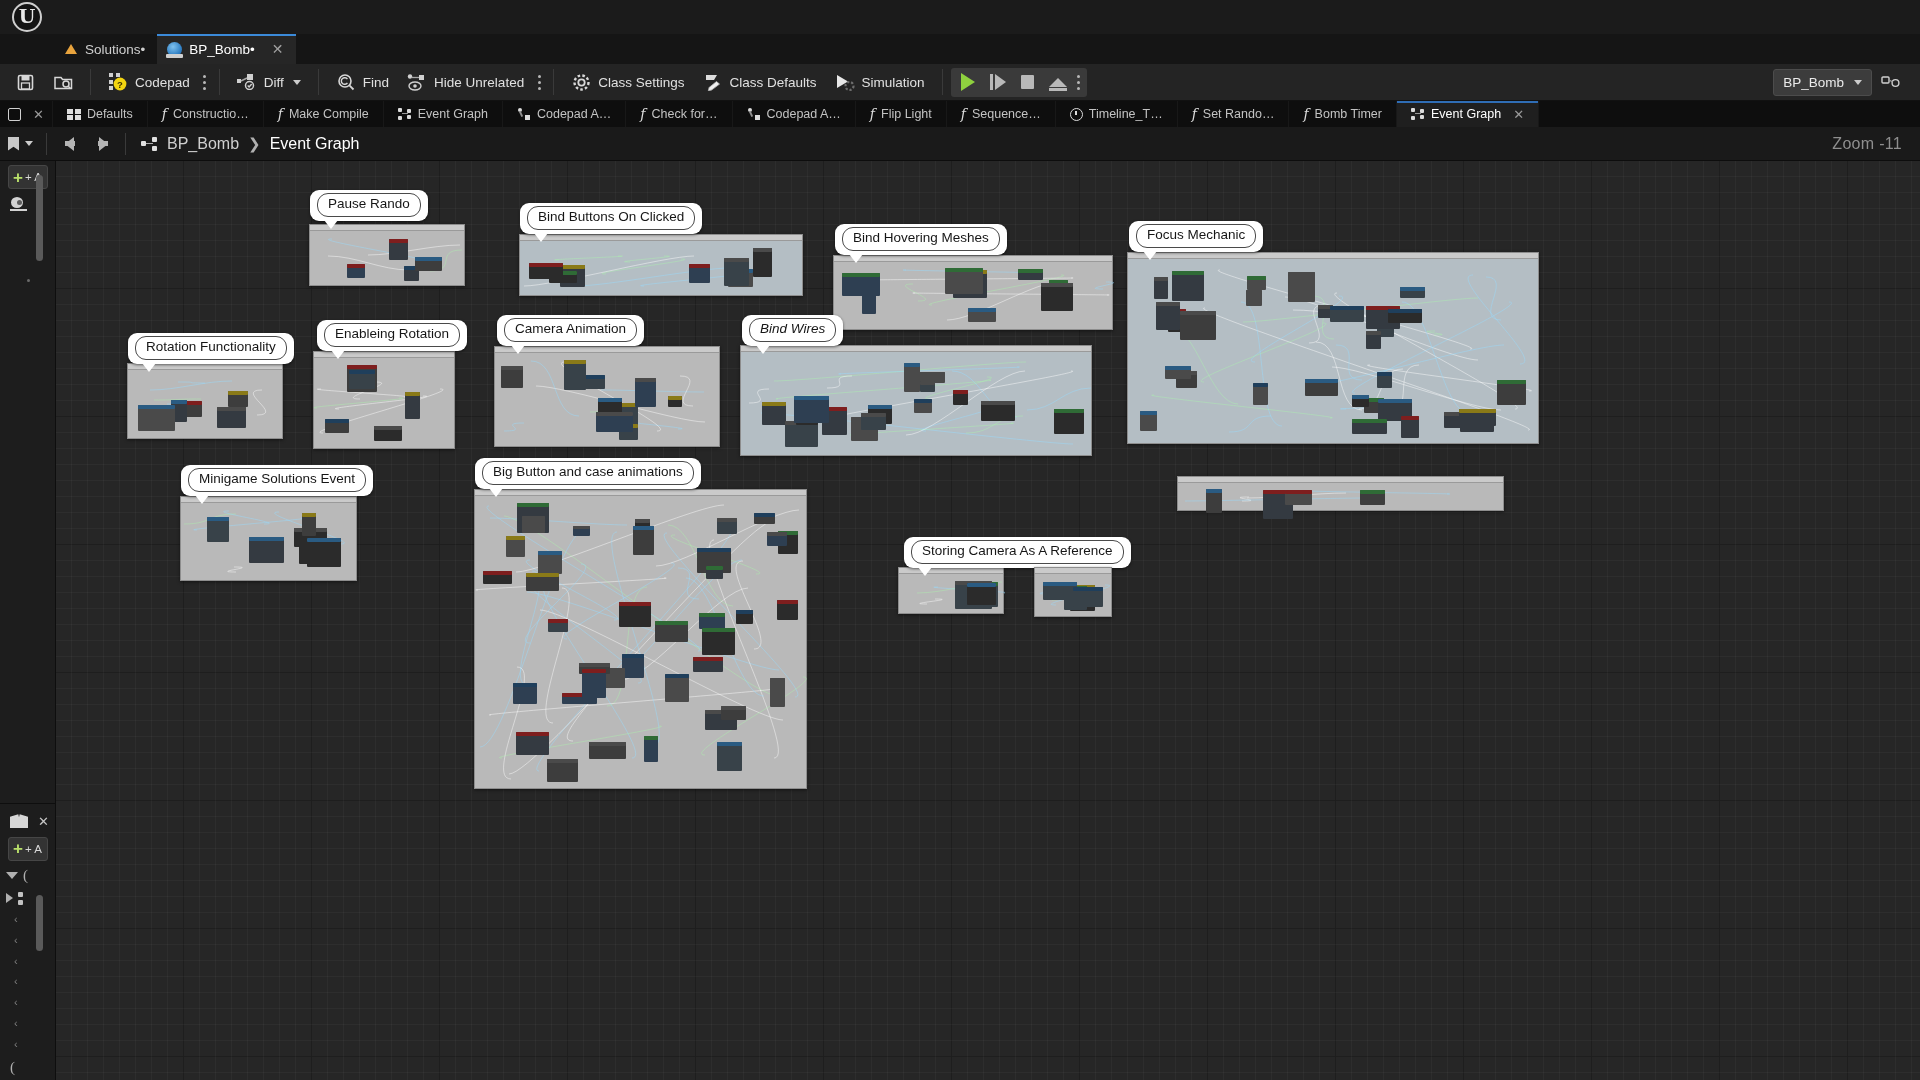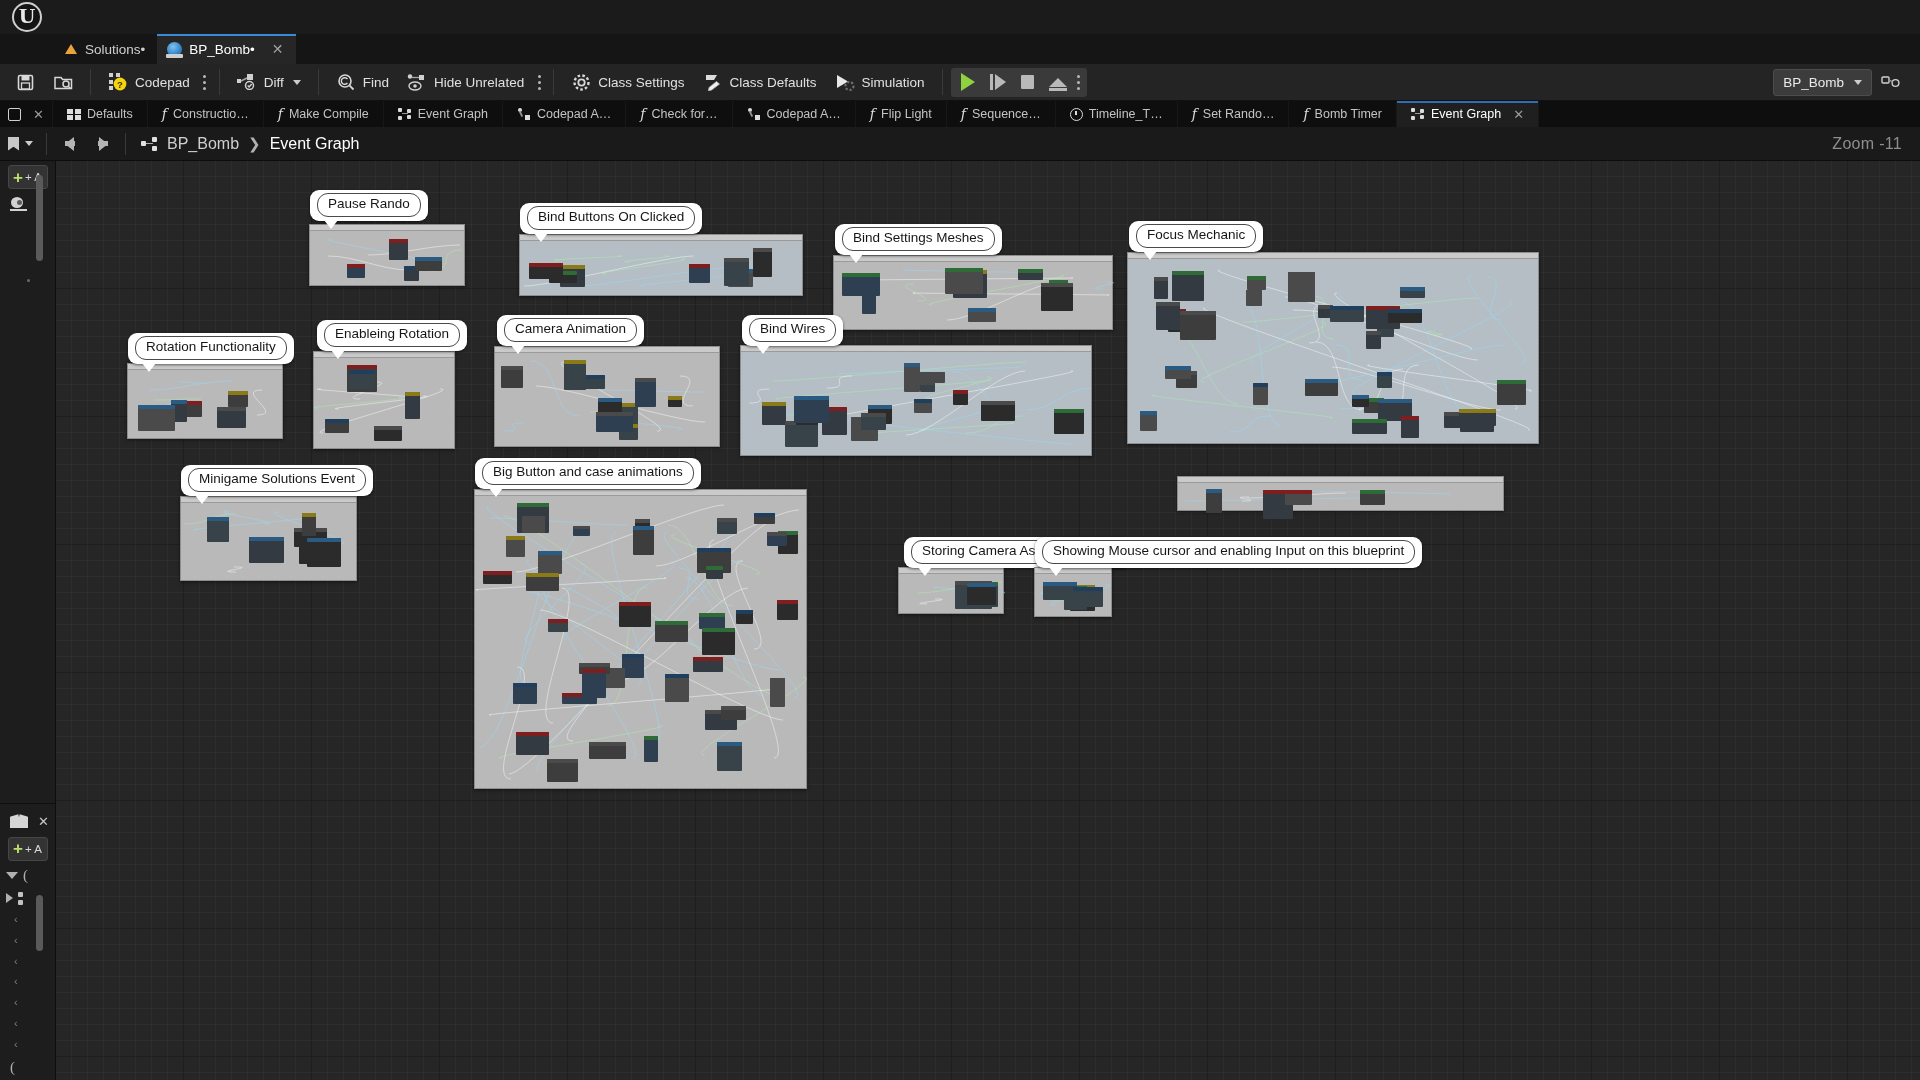--- a/index.html
+++ b/index.html
@@ -690,21 +690,21 @@
             <div class="mn-hdr" style="left: 0px; top: 0px; width: 28px; height: 4px; background: rgb(42, 91, 130); position: absolute;"></div>
           </div>
           <div class="mn" style="left: 207px; top: 27px; width: 32px; height: 28px; background: rgb(43, 43, 43);">
             <div class="mn-hdr" style="left: 0px; top: 0px; width: 32px; height: 4px; background: rgb(74, 74, 74); position: absolute;"></div>
           </div>
           <div class="mn" style="left: 184px; top: 13px; width: 25px; height: 11px; background: rgb(52, 58, 65);">
             <div class="mn-hdr" style="left: 0px; top: 0px; width: 25px; height: 3.66667px; background: rgb(47, 107, 54); position: absolute;"></div>
           </div>
         </div>
         <div class="clabel" style="left: 779px; top: 63px;">
-          <div class="inner">Bind Settings Meshes</div>
+          <div class="inner">Bind Hovering Meshes</div>
         </div>
         <div class="cblock tinted-blue" style="left: 1071px; top: 91px; width: 412px; height: 192px;">
           <div class="hdr"></div>
           <svg width="412" height="192" style="position: absolute; left: 0px; top: 0px; pointer-events: none;">
             <path d="M188,89 C216,89 206,157 234,157" fill="none" stroke="rgba(255,255,255,0.45)" stroke-width="1"></path>
             <path d="M392,111 C420,111 317,22 345,22" fill="none" stroke="rgba(150,220,255,0.45)" stroke-width="1"></path>
             <path d="M400,177 C428,177 49,55 77,55" fill="none" stroke="rgba(255,255,255,0.45)" stroke-width="1"></path>
             <path d="M181,90 C209,90 168,52 196,52" fill="none" stroke="rgba(255,255,255,0.45)" stroke-width="1"></path>
             <path d="M204,114 C232,114 345,157 373,157" fill="none" stroke="rgba(255,255,255,0.45)" stroke-width="1"></path>
             <path d="M157,44 C185,44 322,107 350,107" fill="none" stroke="rgba(255,255,255,0.45)" stroke-width="1"></path>
@@ -980,21 +980,21 @@
           <div class="mn" style="left: 212px; top: 44px; width: 15px; height: 15px; background: rgb(43, 43, 43);">
             <div class="mn-hdr" style="left: 0px; top: 0px; width: 15px; height: 4px; background: rgb(126, 30, 30); position: absolute;"></div>
           </div>
           <div class="mn" style="left: 120px; top: 67px; width: 25px; height: 17px; background: rgb(56, 66, 73);">
             <div class="mn-hdr" style="left: 0px; top: 0px; width: 25px; height: 4px; background: rgb(74, 74, 74); position: absolute;"></div>
           </div>
           <div class="mn" style="left: 163px; top: 17px; width: 16px; height: 29px; background: rgb(74, 74, 74);">
             <div class="mn-hdr" style="left: 0px; top: 0px; width: 16px; height: 4px; background: rgb(42, 91, 130); position: absolute;"></div>
           </div>
         </div>
-        <div class="clabel" style="left: 686px; top: 154px;">
+        <div class="clabel" style="left: 686px; top: 154px; font-style: italic;">
           <div class="inner">Bind Wires</div>
         </div>
         <div class="cblock " style="left: 124px; top: 335px; width: 177px; height: 85px;">
           <div class="hdr"></div>
           <svg width="177" height="85" style="position: absolute; left: 0px; top: 0px; pointer-events: none;">
             <path d="M120,21 C148,21 -12,33 16,33" fill="none" stroke="rgba(150,220,255,0.45)" stroke-width="1"></path>
             <path d="M3,27 C31,27 27,17 55,17" fill="none" stroke="rgba(170,255,170,0.35)" stroke-width="1"></path>
             <path d="M83,27 C111,27 20,14 48,14" fill="none" stroke="rgba(150,220,255,0.45)" stroke-width="1"></path>
             <path d="M53,70 C81,70 27,75 55,75" fill="none" stroke="rgba(255,255,255,0.45)" stroke-width="1"></path>
             <path d="M159,47 C187,47 70,15 98,15" fill="none" stroke="rgba(150,220,255,0.45)" stroke-width="1"></path>
@@ -1215,23 +1215,20 @@
           <div class="mn" style="left: 29px; top: 18px; width: 23px; height: 24px; background: rgb(56, 66, 73);">
             <div class="mn-hdr" style="left: 0px; top: 0px; width: 23px; height: 4px; background: rgb(47, 107, 54); position: absolute;"></div>
           </div>
           <div class="mn" style="left: 8px; top: 14px; width: 34px; height: 18px; background: rgb(56, 66, 73);">
             <div class="mn-hdr" style="left: 0px; top: 0px; width: 34px; height: 4px; background: rgb(42, 91, 130); position: absolute;"></div>
           </div>
           <div class="mn" style="left: 38px; top: 19px; width: 30px; height: 20px; background: rgb(56, 66, 73);">
             <div class="mn-hdr" style="left: 0px; top: 0px; width: 30px; height: 4px; background: rgb(31, 63, 92); position: absolute;"></div>
           </div>
         </div>
-        <div class="clabel" style="left: 979px; top: 376px;">
-          <div class="inner">Showing Mouse cursor and enabling Input on this blueprint</div>
-        </div>
         <div class="cblock " style="left: 1121px; top: 315px; width: 327px; height: 35px;">
           <div class="hdr"></div>
           <svg width="327" height="35" style="position: absolute; left: 0px; top: 0px; pointer-events: none;">
             <path d="M69,21 C97,21 140,16 168,16" fill="none" stroke="rgba(255,255,255,0.45)" stroke-width="1"></path>
             <path d="M64,24 C92,24 43,20 71,20" fill="none" stroke="rgba(255,255,255,0.45)" stroke-width="1"></path>
             <path d="M7,24 C35,24 161,21 189,21" fill="none" stroke="rgba(150,220,255,0.45)" stroke-width="1"></path>
             <path d="M269,17 C297,17 106,14 134,14" fill="none" stroke="rgba(150,220,255,0.45)" stroke-width="1"></path>
           </svg>
           <div class="mn" style="left: 85px; top: 13px; width: 30px; height: 29px; background: rgb(52, 58, 65);">
             <div class="mn-hdr" style="left: 0px; top: 0px; width: 30px; height: 4px; background: rgb(126, 30, 30); position: absolute;"></div>

